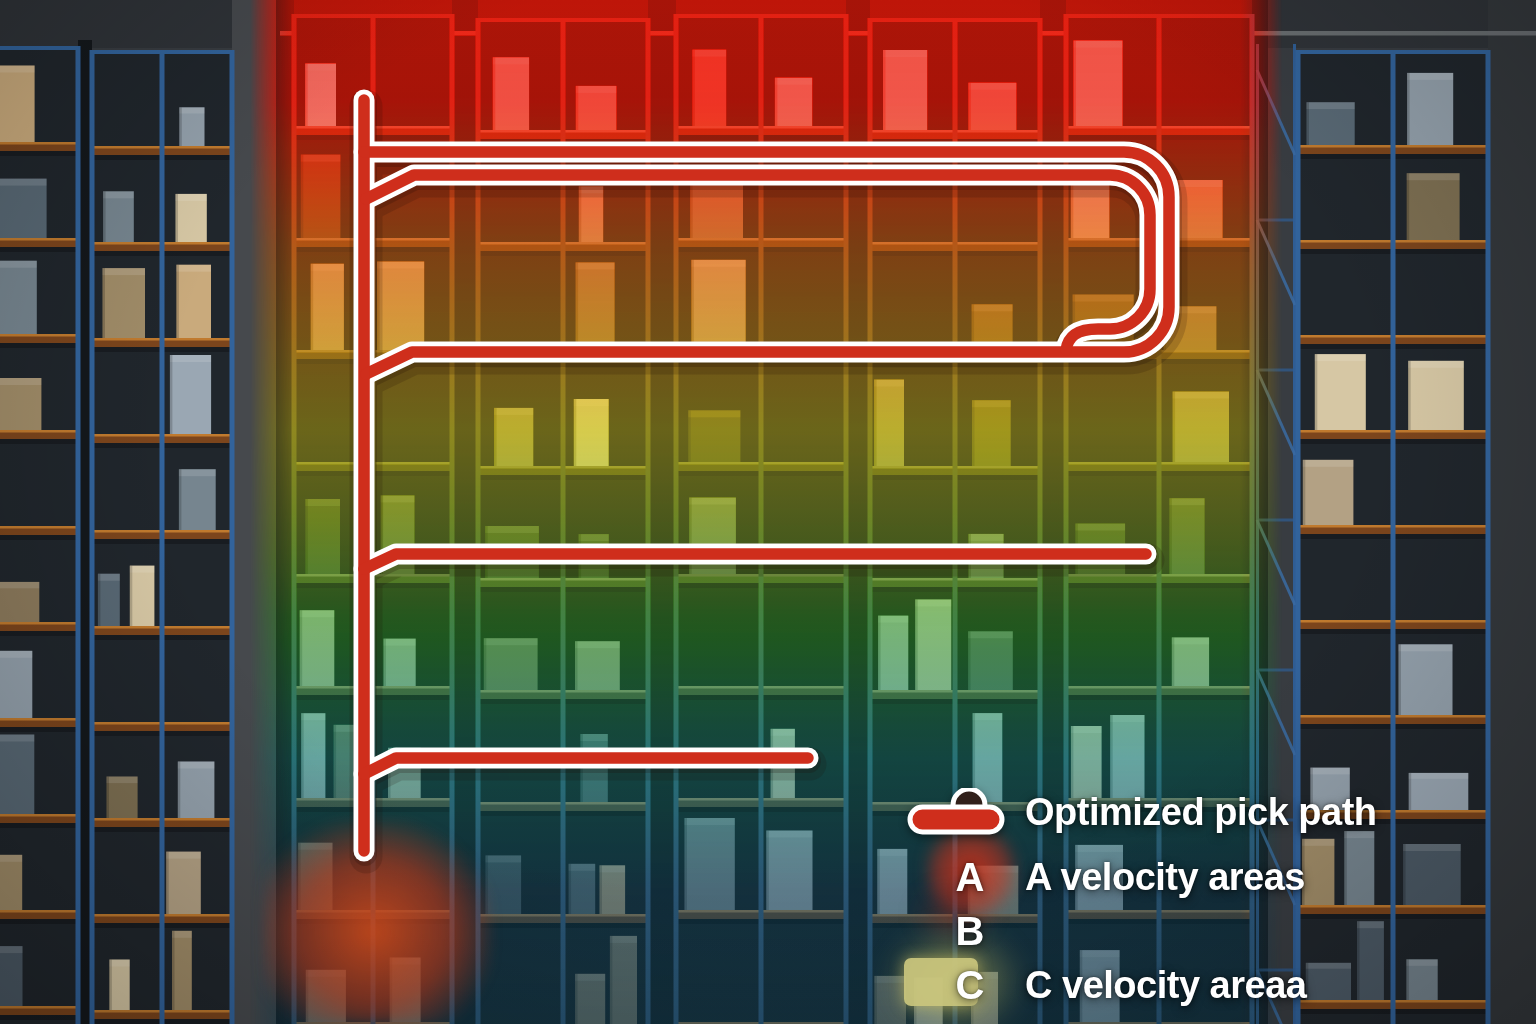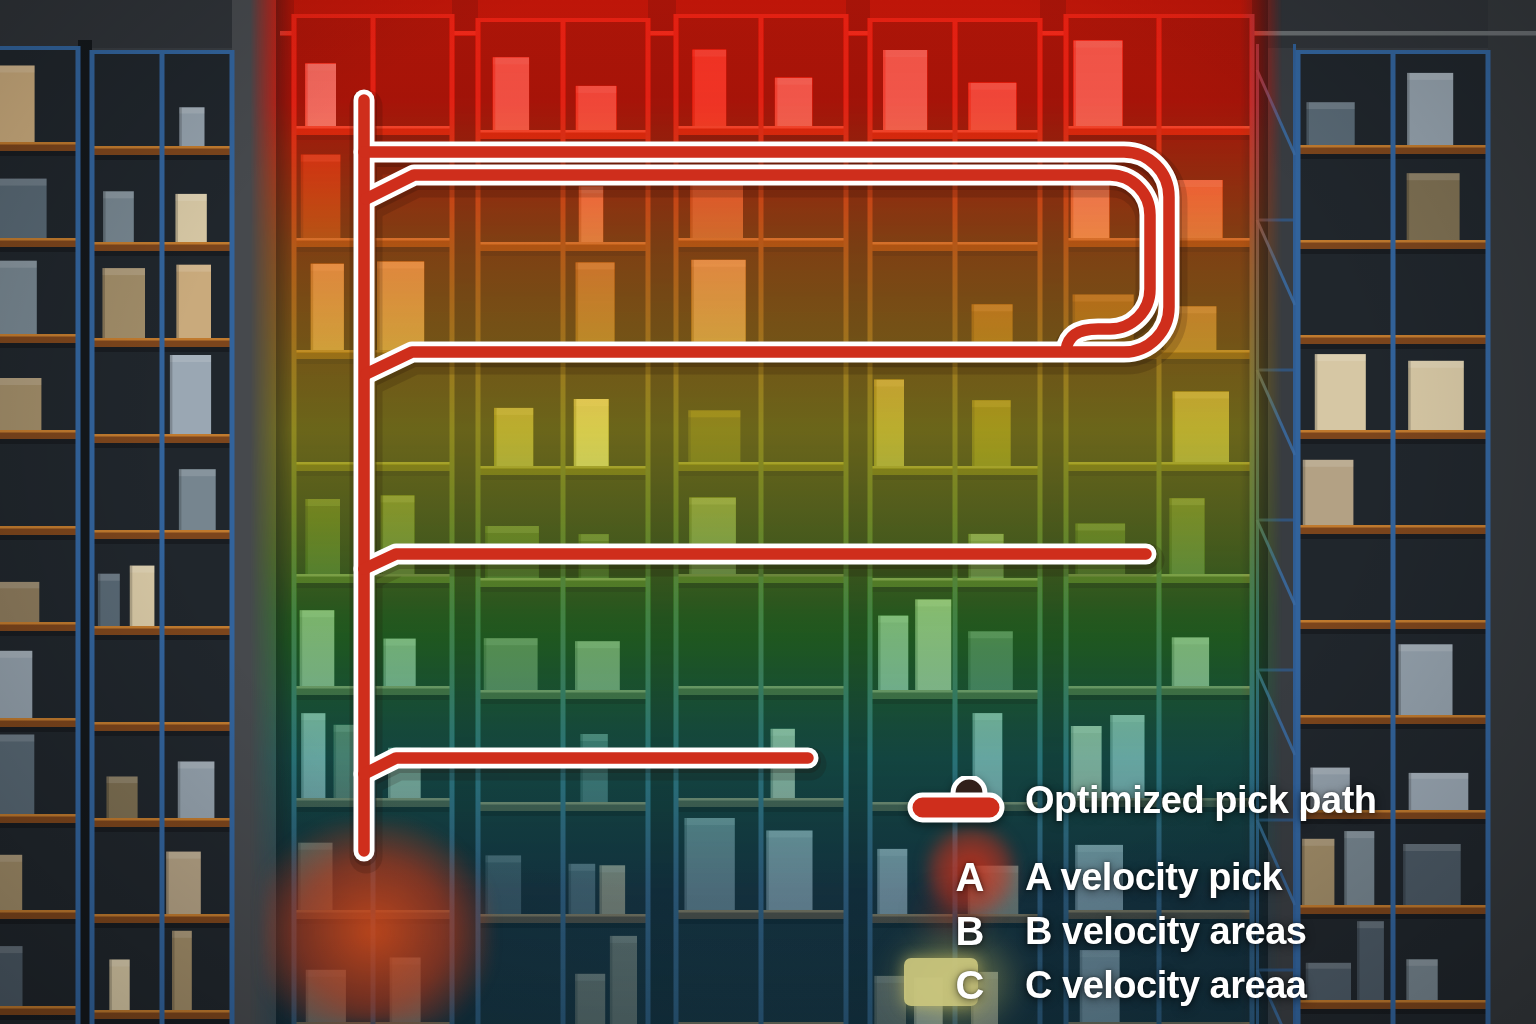--- a/index.html
+++ b/index.html
@@ -23,21 +23,21 @@
     background:radial-gradient(ellipse at 48% 55%, rgba(235,80,25,0.85) 0%, rgba(220,60,20,0.55) 45%, rgba(220,60,20,0) 75%);
   }
   .vignette{
     position:absolute; inset:0; pointer-events:none;
     background:radial-gradient(ellipse at 50% 42%, rgba(0,0,0,0) 55%, rgba(0,0,0,0.26) 100%);
   }
   .pathlayer{position:absolute; left:0; top:0; pointer-events:none;}
   
   .legend{position:absolute; left:900px; top:770px; width:560px; height:254px; color:#fff;}
   .lrow{position:absolute; left:0; height:46px; width:100%;}
-  .lrow-path{top:4px; height:52px;}
+  .lrow-path{top:16px; height:52px;}
   .licon{position:absolute; left:6px; top:2px; width:102px; height:50px;
          filter:drop-shadow(0 3px 4px rgba(0,0,0,0.45));}
   .llabel{
     position:absolute; left:125px; top:0; line-height:46px; font-size:38px; font-weight:bold;
     letter-spacing:-0.5px; white-space:nowrap;
     text-shadow:0 2px 10px rgba(0,0,0,0.65), 0 0 3px rgba(0,0,0,0.5);
   }
   .lrow-path .llabel{line-height:52px;}
   .badge{
     position:absolute; left:50px; top:0; width:40px; text-align:center; line-height:46px;
@@ -739,24 +739,23 @@
     <div class="lrow lrow-path">
       <svg class="licon" viewBox="0 0 102 50">
         <circle cx="63" cy="17" r="16" fill="#31201a" stroke="#ffffff" stroke-width="5"></circle>
         <rect id="iconPill" x="4" y="19" width="92" height="25" rx="12.5" fill="#cf2e1c" stroke="#ffffff" stroke-width="5"></rect>
       </svg>
       <span class="llabel">Optimized pick path</span>
     </div>
 
     <div class="lrow lrow-a">
       <span class="badge">A</span>
-      <span class="llabel">A velocity pick</span>
+      <span class="llabel">A velocity areas</span>
     </div>
     <div class="lrow lrow-b">
       <span class="badge">B</span>
-      <span class="llabel">B velocity areas</span>
     </div>
     <div class="lrow lrow-c">
       <span class="badge">C</span>
       <span class="llabel">C velocity areaa</span>
     </div>
   </div>
 </div>
 
 </body></html>

